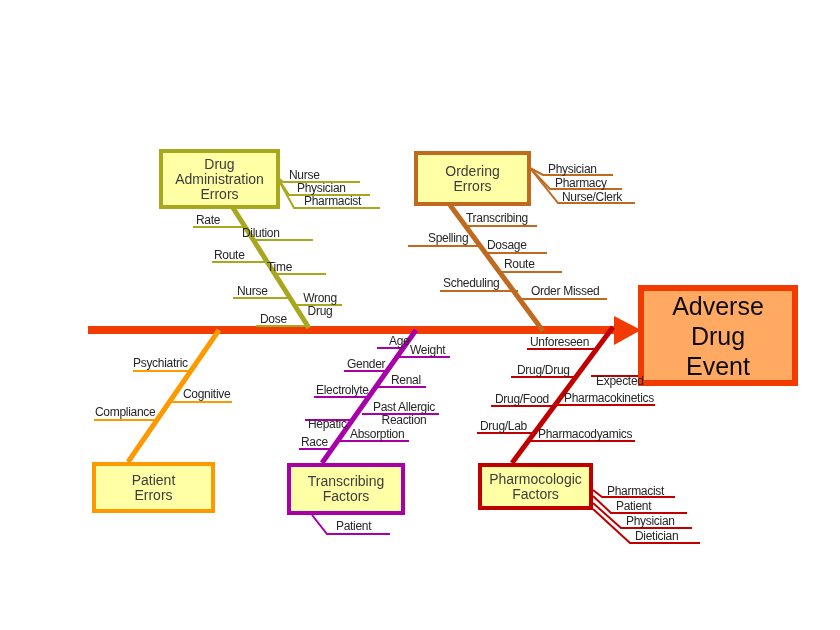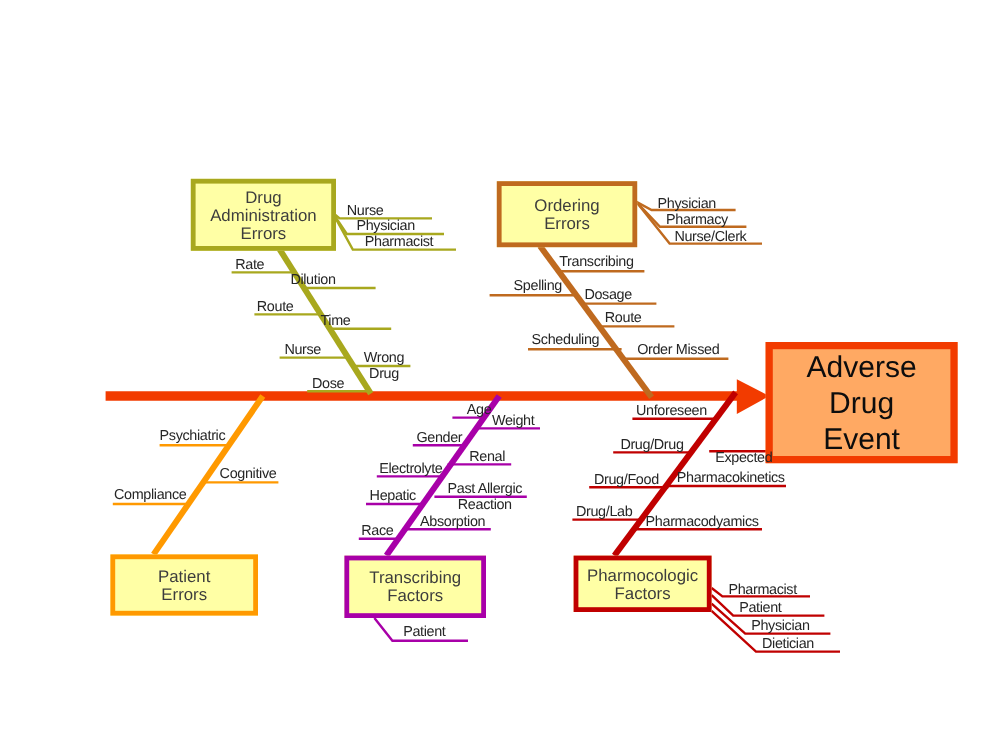--- a/index.html
+++ b/index.html
@@ -154,21 +154,21 @@
   <div class="lbl" style="left:133px;top:357px;">Psychiatric</div>
   <div class="lbl" style="left:183px;top:388px;">Cognitive</div>
   <div class="lbl" style="left:95px;top:406px;text-align:right;">Compliance</div>
 
   <div class="lbl" style="left:389px;top:335px;">Age</div>
   <div class="lbl" style="left:410px;top:344px;">Weight</div>
   <div class="lbl" style="left:347px;top:358px;">Gender</div>
   <div class="lbl" style="left:391px;top:374px;">Renal</div>
   <div class="lbl" style="left:316px;top:384px;">Electrolyte</div>
   <div class="lbl wrap" style="left:367px;top:401px;width:74px;">Past Allergic Reaction</div>
-  <div class="lbl" style="left:308px;top:407px;">Hepatic</div>
+  <div class="lbl" style="left:308px;top:418px;">Hepatic</div>
   <div class="lbl" style="left:350px;top:428px;">Absorption</div>
   <div class="lbl" style="left:301px;top:436px;">Race</div>
   <div class="lbl" style="left:336px;top:520px;">Patient</div>
 
   <div class="lbl" style="left:530px;top:336px;">Unforeseen</div>
   <div class="lbl" style="left:517px;top:364px;">Drug/Drug</div>
   <div class="lbl" style="left:596px;top:363px;margin-top:12px;">Expected</div>
   <div class="lbl" style="left:495px;top:393px;">Drug/Food</div>
   <div class="lbl" style="left:564px;top:392px;">Pharmacokinetics</div>
   <div class="lbl" style="left:480px;top:420px;">Drug/Lab</div>

